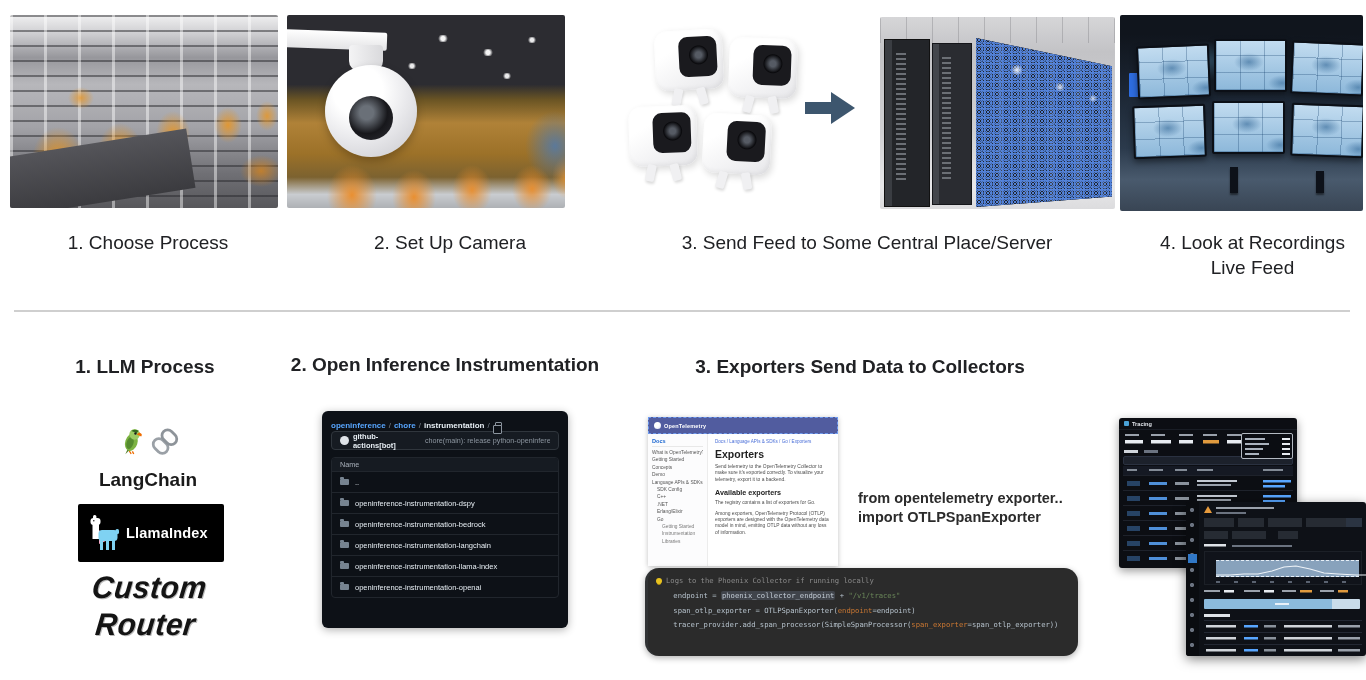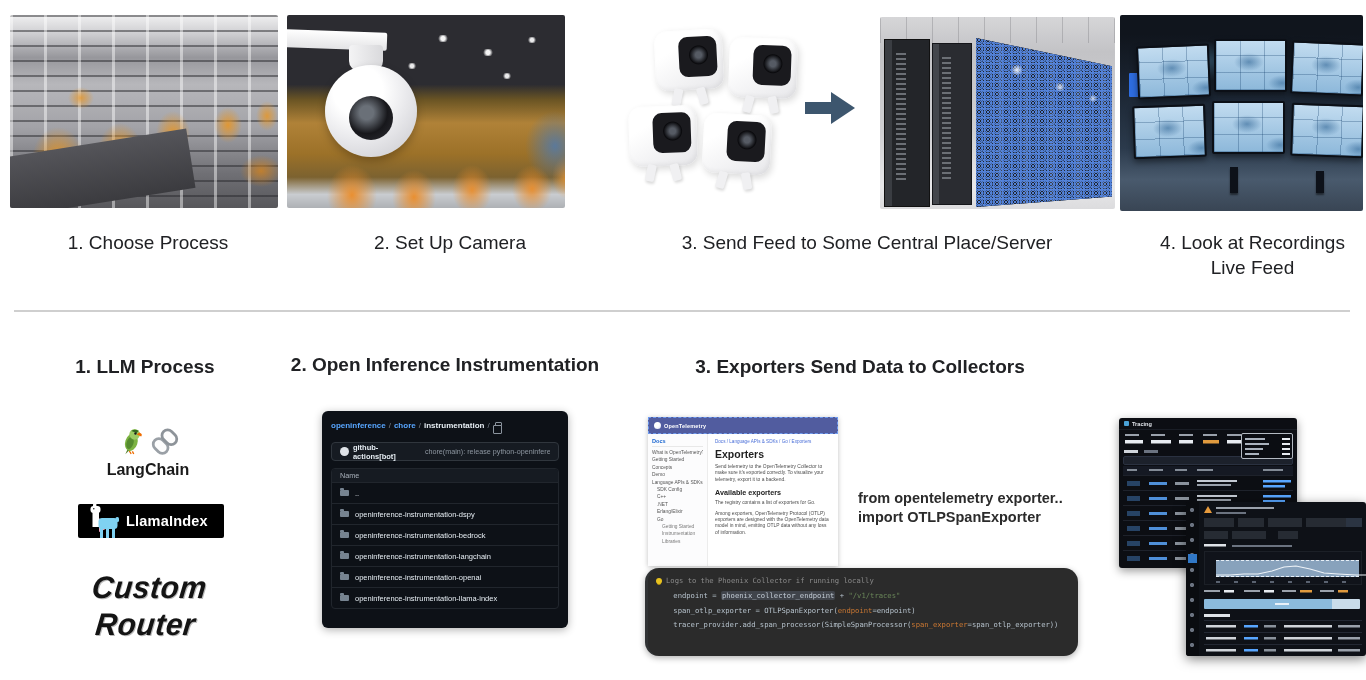--- a/index.html
+++ b/index.html
@@ -115,38 +115,38 @@
   .cap4{left:1150px;width:205px}
   .divider{position:absolute;left:14px;right:16px;top:310px;height:2px;background:#cfcfcf}
   .hd{position:absolute;top:356px;font-size:19px;font-weight:700;color:#202124;text-align:center}
   .hd1{left:30px;width:230px}
   .hd2{left:290px;width:310px;top:354px}
   .hd3{left:675px;width:370px}
 
   
   .lc{position:absolute;left:88px;top:424px;width:120px;text-align:center}
   .lc-icons{display:flex;justify-content:center;align-items:center;gap:2px;height:34px}
-  .lc-label{margin-top:3px;font-size:16px;font-weight:700;color:#1a1a1a}
-  .lli{position:absolute;left:78px;top:504px;width:146px;height:34px;background:#000;border-radius:2px;
+  .lc-label{margin-top:11px;font-size:19px;font-weight:700;color:#1a1a1a}
+  .lli{position:absolute;left:78px;top:504px;width:146px;height:58px;background:#000;border-radius:2px;
        display:flex;align-items:center;padding:0 8px;gap:6px}
   .lli-label{color:#fff;font-size:14.5px;font-weight:700;letter-spacing:.2px}
   .cr{position:absolute;left:50px;top:570px;width:195px;text-align:center;
       font-style:italic;font-weight:700;font-size:30px;line-height:36px;color:#141414;
       transform:skewX(-6deg) scaleY(1.04);letter-spacing:.5px;text-shadow:1px 1px 0 #b9b9b9}
 
   
   .gh{position:absolute;left:322px;top:411px;width:246px;height:217px;background:#0d1117;
       border-radius:6px;box-shadow:0 2px 8px rgba(0,0,0,.3);padding:10px 9px;font-size:8px;color:#e6edf3}
   .gh-bc{display:flex;align-items:center;gap:3px;font-weight:700}
   .gh-link{color:#58a6ff}
   .gh-sep{color:#7d8590;font-weight:400}
   .gh-cur{color:#e6edf3}
   .copy-ic{position:relative;width:7px;height:7px;border:1px solid #8b949e;border-radius:1px;margin-left:2px}
   .copy-ic::before{content:"";position:absolute;left:-3px;top:2px;width:7px;height:7px;border:1px solid #8b949e;border-radius:1px;background:#0d1117}
-  .gh-commit{margin-top:12px;height:19px;background:#161b22;border:1px solid #30363d;border-radius:4px;
+  .gh-commit{margin-top:1px;height:19px;background:#161b22;border:1px solid #30363d;border-radius:4px;
       display:flex;align-items:center;gap:4px;padding:0 8px}
   .gh-av{position:relative;width:9px;height:9px;border-radius:50%;background:#dfe3e8}
   .gh-author{font-weight:700;font-size:7.5px}
   .gh-msg{color:#8d96a0;font-size:7.2px;white-space:nowrap;overflow:hidden}
   .gh-table{margin-top:7px;border:1px solid #21262d;border-radius:4px;overflow:hidden}
   .gh-th{height:13px;background:#161b22;color:#aab2bc;font-size:7.2px;display:flex;align-items:center;padding:0 8px}
   .gh-row{height:21px;border-top:1px solid #21262d;display:flex;align-items:center;gap:6px;padding:0 8px}
   .fold-ic{position:relative;width:9px;height:6px;background:#768390;border-radius:1px;flex:0 0 auto}
   .fold-ic::before{content:"";position:absolute;left:0;top:-2px;width:4px;height:2px;background:#768390;border-radius:1px 1px 0 0}
   .gh-fname{font-size:7.5px;color:#e6edf3;white-space:nowrap}
@@ -408,26 +408,26 @@
             <span class="gh-fname">openinference-instrumentation-bedrock</span>
           </div>
 
           <div class="gh-row">
             <i class="fold-ic"></i>
             <span class="gh-fname">openinference-instrumentation-langchain</span>
           </div>
 
           <div class="gh-row">
             <i class="fold-ic"></i>
-            <span class="gh-fname">openinference-instrumentation-openai</span>
+            <span class="gh-fname">openinference-instrumentation-llama-index</span>
           </div>
 
           <div class="gh-row">
             <i class="fold-ic"></i>
-            <span class="gh-fname">openinference-instrumentation-llama-index</span>
+            <span class="gh-fname">openinference-instrumentation-openai</span>
           </div>
         </div>
     </div>
   </div>
 
   <div class="ot">
     <div class="ot-head">
       <i class="ot-logo"></i>
       <span class="ot-brand">OpenTelemetry</span>
     </div>

